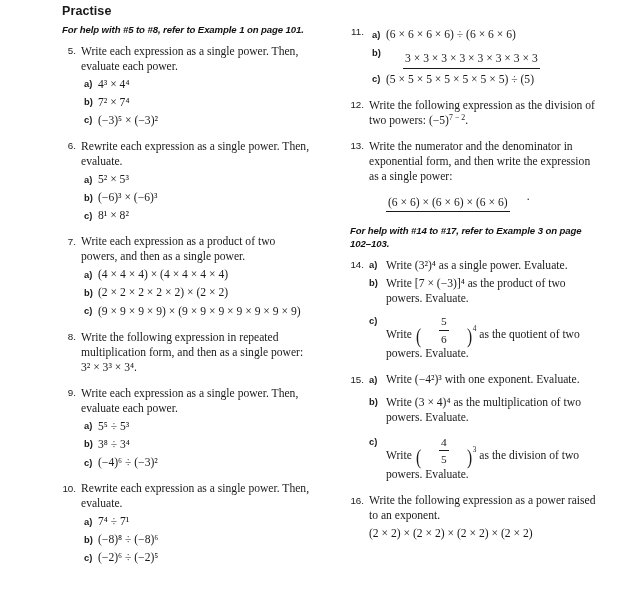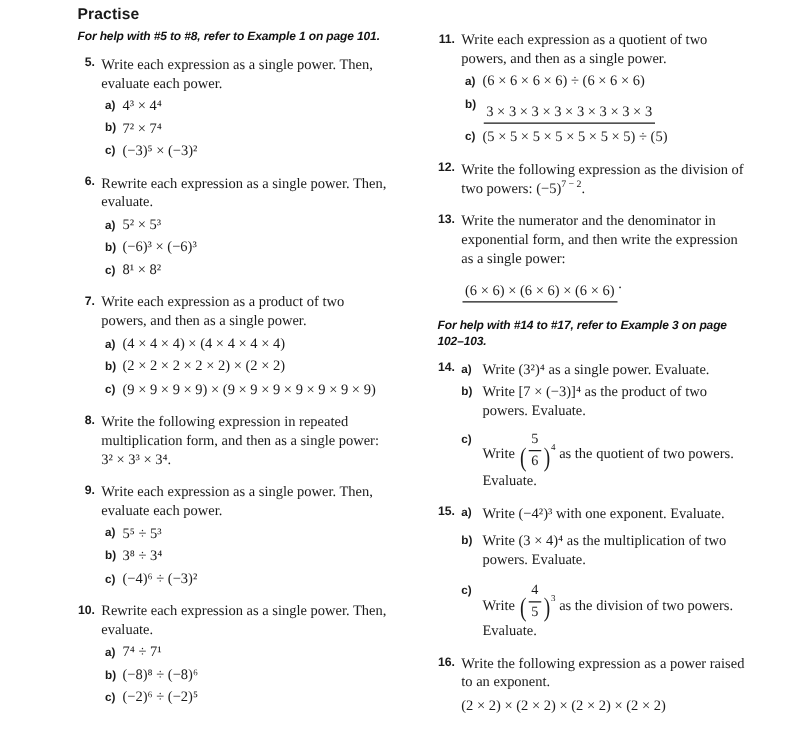--- a/index.html
+++ b/index.html
@@ -58,21 +58,21 @@
   }
   .help-note.spaced { margin-top: 13px; }
 
   .q {
     display: flex;
     margin: 0 0 11px 0;
     align-items: flex-start;
   }
   .q-num {
     font-family: "Liberation Sans", sans-serif;
-    font-weight: bold;
+    font-weight: normal;
     font-size: 9.8px;
     width: 19px;
     min-width: 19px;
     text-align: right;
     padding-right: 5px;
     padding-top: 1.5px;
     box-sizing: border-box;
   }
   .q-body {
     flex: 1;
@@ -110,21 +110,21 @@
     font-size: 0.68em;
     line-height: 0;
   }
   sup { vertical-align: 0.52em; }
 
   
   .frac {
     display: inline-block;
     vertical-align: -0.55em;
     text-align: left;
-    margin: 0 1px;
+    margin: 0 17px;
   }
   .frac .num {
     display: block;
     border-bottom: 1px solid #1a1a1a;
     padding: 0 2px 1px 2px;
   }
   .frac .den {
     display: block;
     padding: 1px 2px 0 2px;
   }
@@ -276,21 +276,20 @@
         </div>
       </div>
 
     </div>
 
     <div class="col right">
 
       <div class="q">
         <div class="q-num">11.</div>
         <div class="q-body">
-          <p class="q-stem">Write each expression as a quotient of two powers, and then as a single power.</p>
           <ul class="parts">
             <li class="part">
               <span class="part-lbl">a)</span>
               <span class="part-txt math">(6 × 6 × 6 × 6) ÷ (6 × 6 × 6)</span>
             </li>
             <li class="part">
               <span class="part-lbl">b)</span>
               <span class="part-txt math">
                 <span class="frac">
                   <span class="num">3 × 3 × 3 × 3 × 3 × 3 × 3 × 3</span>

